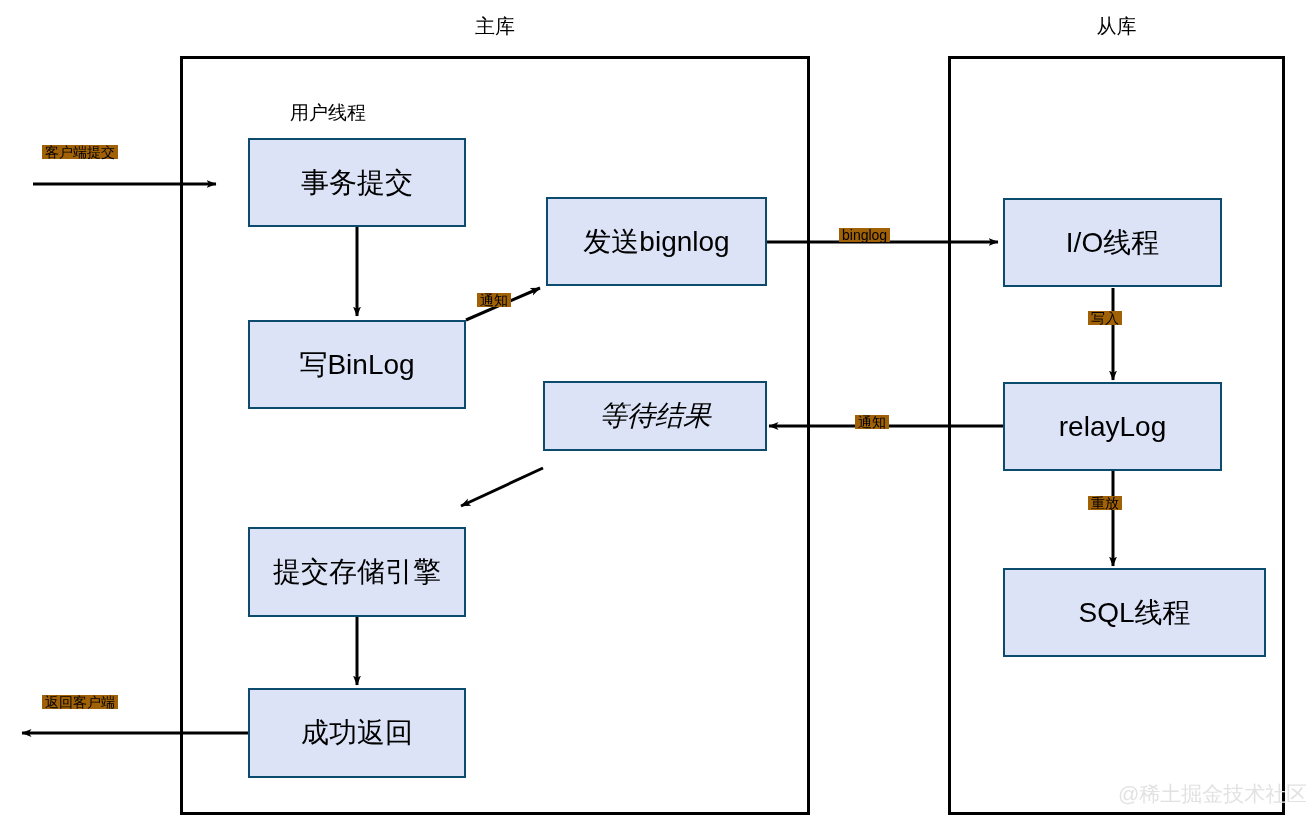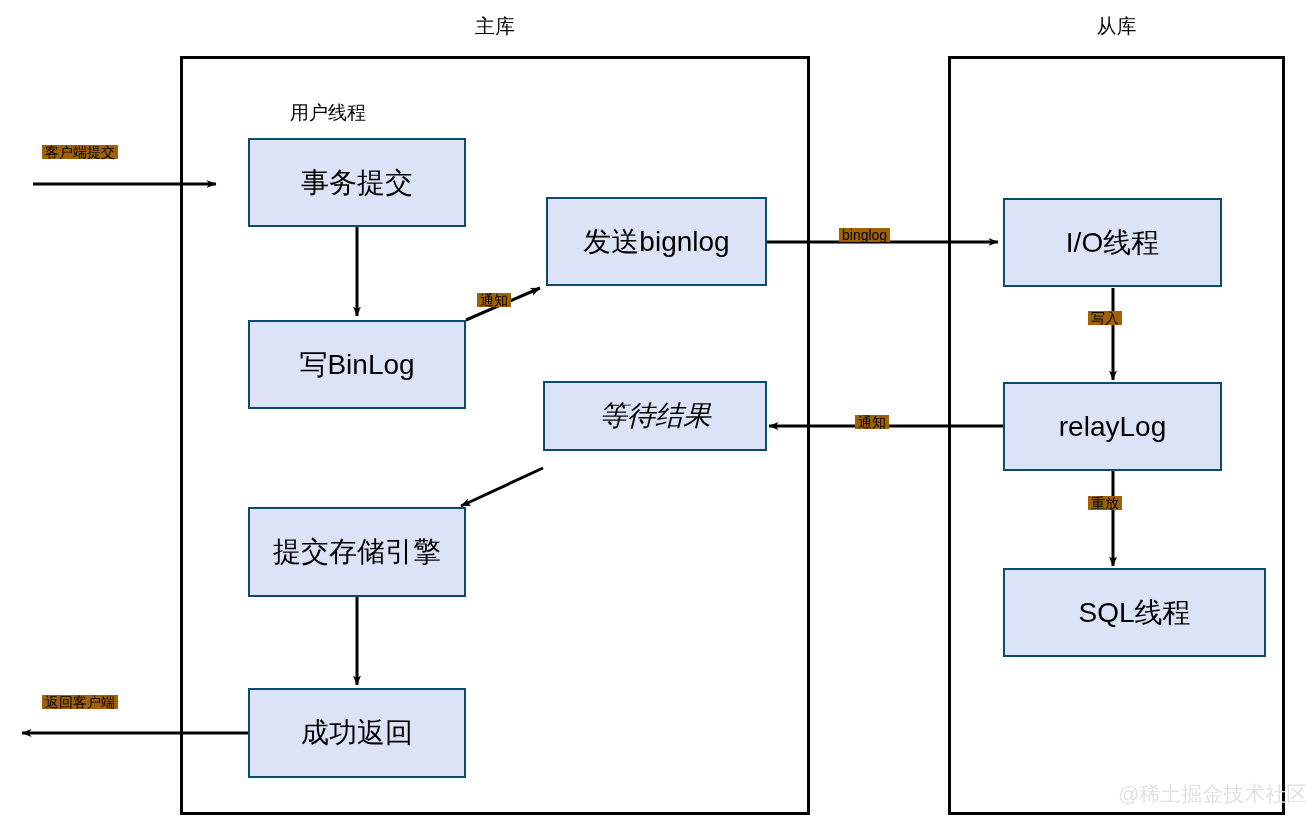--- a/index.html
+++ b/index.html
@@ -147,21 +147,21 @@
   </div>
 
   <div class="node" style="left:546px; top:197px; width:221px; height:89px;">
     <span>发送bignlog</span>
   </div>
 
   <div class="node" style="left:543px; top:381px; width:224px; height:70px;font-style:italic;">
     <span>等待结果</span>
   </div>
 
-  <div class="node" style="left:248px; top:507px; width:218px; height:90px;">
+  <div class="node" style="left:248px; top:527px; width:218px; height:90px;">
     <span>提交存储引擎</span>
   </div>
 
   <div class="node" style="left:1003px; top:198px; width:219px; height:89px;">
     <span>I/O线程</span>
   </div>
 
   <div class="node" style="left:248px; top:688px; width:218px; height:90px;">
     <span>成功返回</span>
   </div>

